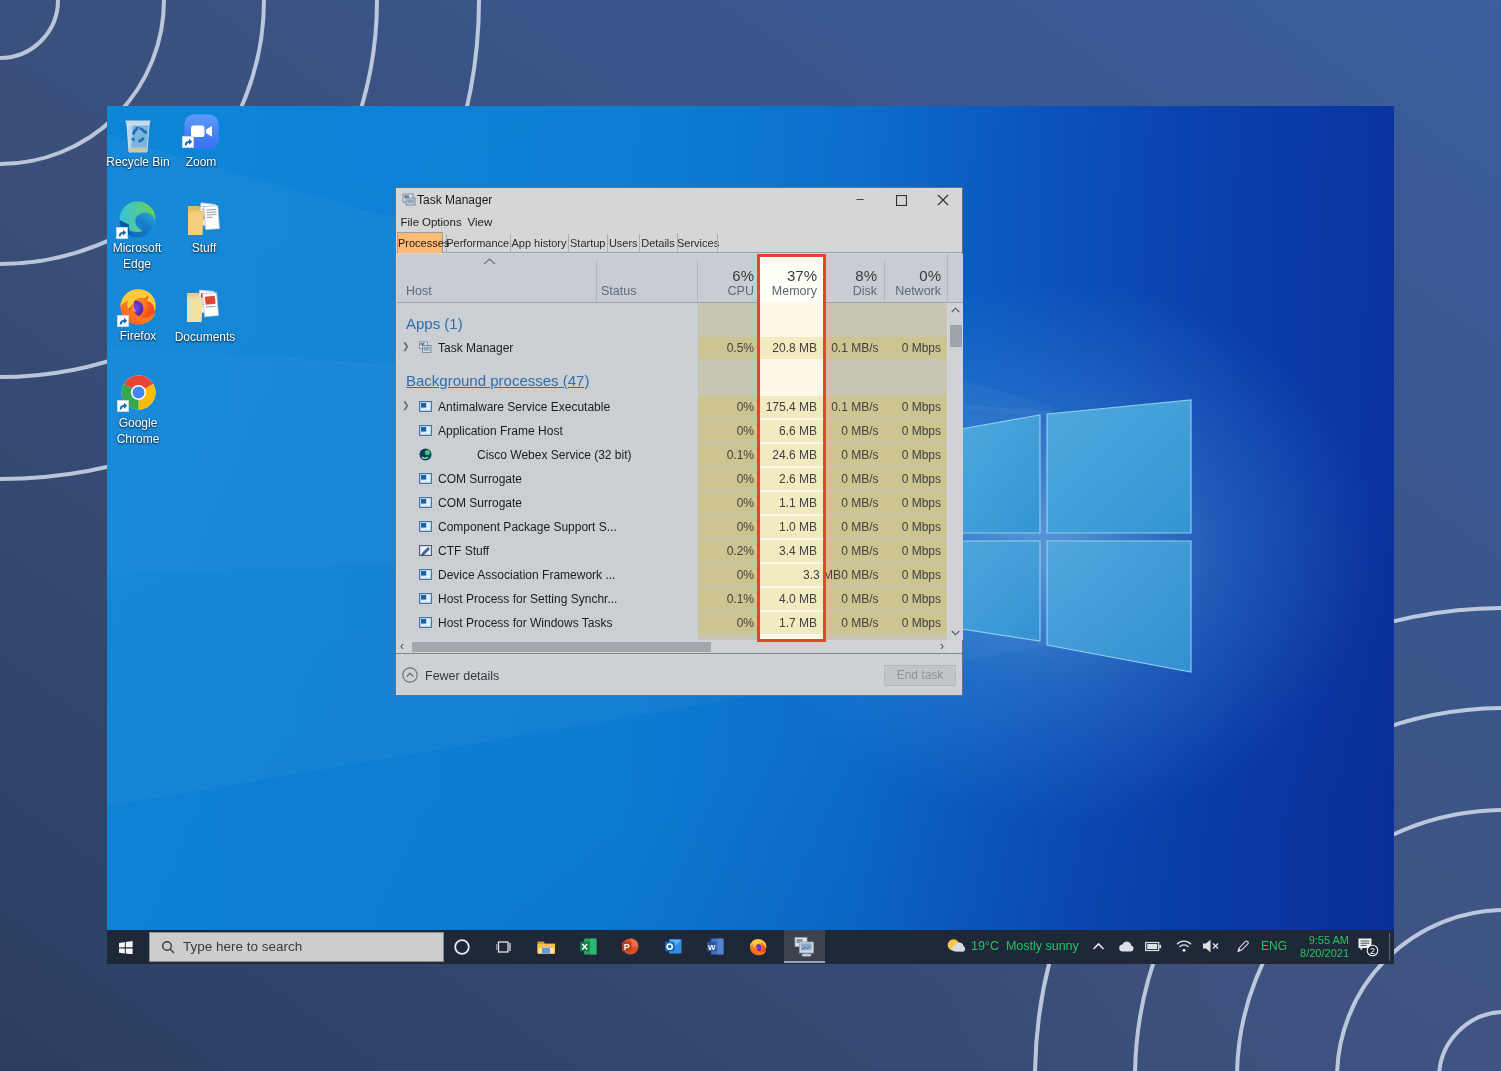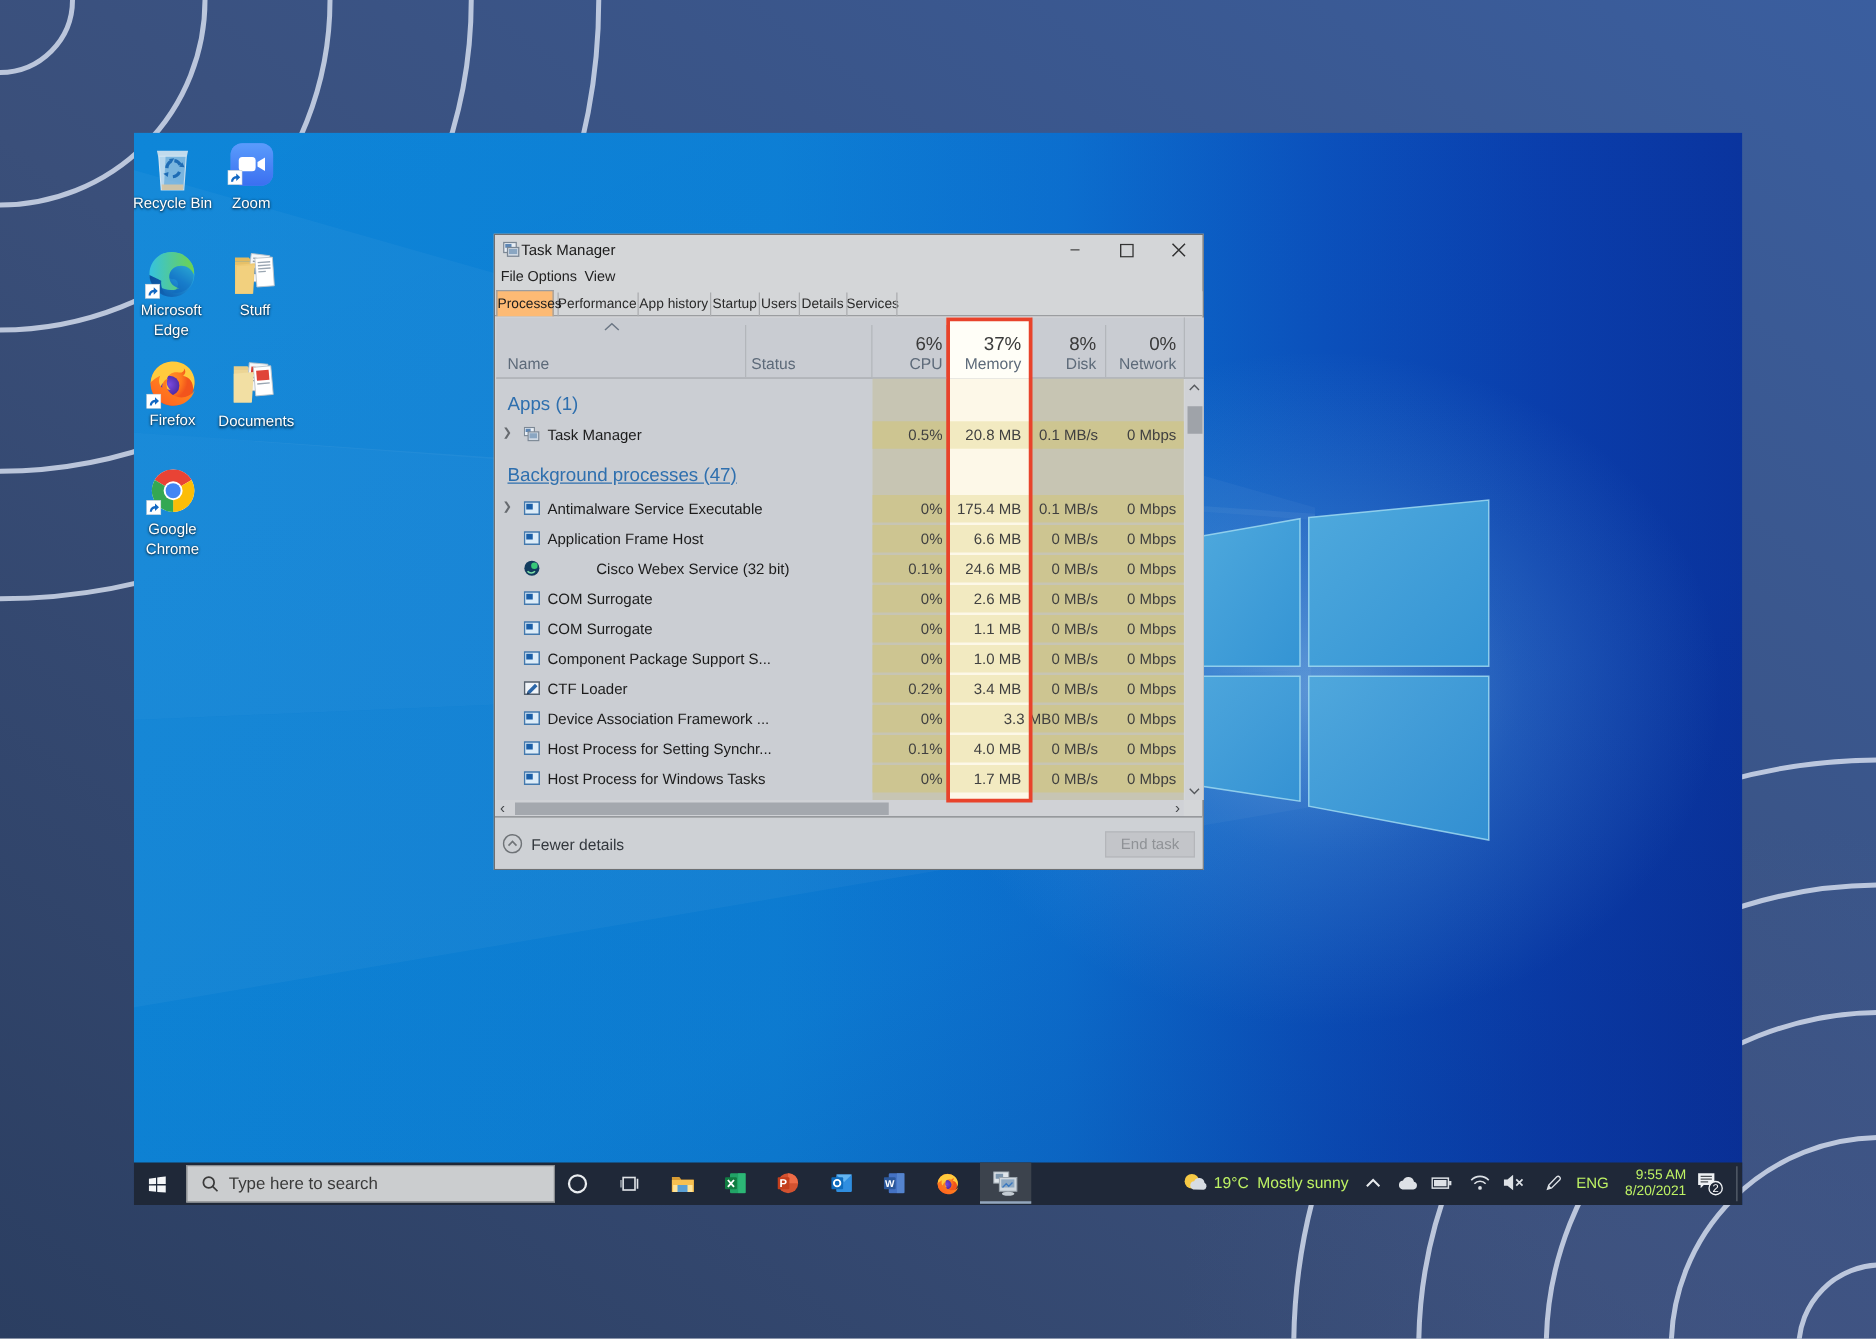--- a/index.html
+++ b/index.html
@@ -14,21 +14,21 @@
   .tm .r { position:absolute; }
   .num { color:#3a3a3a; text-align:right; }
   .cellk { position:absolute; background:#cdc591; }
   .cellm { position:absolute; background:#f2eac1; }
   .pname { position:absolute; color:#1c1c1c; font-size:12px; line-height:22px; white-space:nowrap; }
   .pval { position:absolute; color:#404040; font-size:12px; line-height:22px; text-align:right; }
   .grp { position:absolute; color:#2e6fae; font-size:15px; white-space:nowrap; }
   .exp { position:absolute; color:#666a6f; font-size:9px; }
   .hdrlbl { color:#5d6a79; font-size:12.5px; }
   .taskbar { position:absolute; left:0; top:824px; width:1287px; height:34px; background:#1f2838; }
-  .tray { color:#bef264; font-size:12.5px; }
+  .tray { color:#22c55e; font-size:12.5px; }
 </style>
 </head>
 <body>
 <div class="page">
 
   <svg class="abs" style="left:0;top:0" width="1501" height="1071" viewBox="0 0 1501 1071">
     <defs>
       <linearGradient id="bgh" x1="0" y1="1" x2="1" y2="0">
         <stop offset="0" stop-color="#2b3e61"></stop>
         <stop offset="0.45" stop-color="#3a4f7a"></stop>
@@ -285,21 +285,21 @@
       <div class="r" style="left:172px;top:46px;width:1px;height:19px;background:#aaacae;"></div>
       <div class="r" style="left:211px;top:46px;width:1px;height:19px;background:#aaacae;"></div>
       <div class="r" style="left:243px;top:46px;width:1px;height:19px;background:#aaacae;"></div>
       <div class="r" style="left:280.5px;top:46px;width:1px;height:19px;background:#aaacae;"></div>
       <div class="r" style="left:320.5px;top:46px;width:1px;height:19px;background:#aaacae;"></div>
 
       <div class="r" style="left:1px;top:66px;width:566px;height:49px;background:#c9ccd2;border-bottom:1px solid #9fa2a6;"></div>
       <svg class="r" style="left:87px;top:70px" width="13" height="7" viewBox="0 0 13 7">
           <path d="M1,6 L6.5,1 L12,6" fill="none" stroke="#6b7684" stroke-width="1.2"></path>
         </svg>
-      <div class="r hdrlbl" style="left:10px;top:96px;">Name</div>
+      <div class="r hdrlbl" style="left:10px;top:96px;">Host</div>
       <div class="r hdrlbl" style="left:205px;top:96px;">Status</div>
       <div class="r num" style="left:298px;top:79px;width:60px;font-size:15px;">6%</div>
       <div class="r hdrlbl" style="left:298px;top:96px;width:60px;text-align:right;">CPU</div>
       <div class="r" style="left:361px;top:66px;width:68px;height:49px;background:#fffef7;"></div>
       <div class="r num" style="left:361px;top:79px;width:60px;font-size:15px;">37%</div>
       <div class="r hdrlbl" style="left:361px;top:96px;width:60px;text-align:right;">Memory</div>
       <div class="r num" style="left:421px;top:79px;width:60px;font-size:15px;">8%</div>
       <div class="r hdrlbl" style="left:421px;top:96px;width:60px;text-align:right;">Disk</div>
       <div class="r num" style="left:485px;top:79px;width:60px;font-size:15px;">0%</div>
       <div class="r hdrlbl" style="left:485px;top:96px;width:60px;text-align:right;">Network</div>
@@ -413,21 +413,21 @@
       <div class="pval" style="left:485px;top:328px;width:60px;">0 Mbps</div>
       <div class="cellk" style="left:301.5px;top:352px;width:60px;height:22px;"></div>
       <div class="cellm" style="left:361.5px;top:352px;width:67px;height:22px;"></div>
       <div class="cellk" style="left:428.5px;top:352px;width:59.5px;height:22px;"></div>
       <div class="cellk" style="left:488px;top:352px;width:63px;height:22px;"></div>
       <svg class="r" style="left:23px;top:356px" width="13" height="13" viewBox="0 0 13 13">
           <rect x="0.6" y="1.6" width="11.8" height="9.8" fill="#f0f4f8" stroke="#56606c" stroke-width="1.2"></rect>
           <path d="M3,9 L9,3 L11,5 L5,11 Z" fill="#2b66a8"></path>
           <path d="M3,9 L2.4,11.6 L5,11" fill="#1a3c66"></path>
         </svg>
-      <div class="pname" style="left:42px;top:352px;">CTF Loader</div>
+      <div class="pname" style="left:42px;top:352px;">CTF Stuff</div>
       <div class="pval" style="left:298px;top:352px;width:60px;">0.2%</div>
       <div class="pval" style="left:361px;top:352px;width:60px;">3.4 MB</div>
       <div class="pval" style="left:422.5px;top:352px;width:60px;">0 MB/s</div>
       <div class="pval" style="left:485px;top:352px;width:60px;">0 Mbps</div>
       <div class="cellk" style="left:301.5px;top:376px;width:60px;height:22px;"></div>
       <div class="cellm" style="left:361.5px;top:376px;width:67px;height:22px;"></div>
       <div class="cellk" style="left:428.5px;top:376px;width:59.5px;height:22px;"></div>
       <div class="cellk" style="left:488px;top:376px;width:63px;height:22px;"></div>
       <svg class="r" style="left:23px;top:380px" width="13" height="13" viewBox="0 0 13 13">
           <rect x="0.6" y="1.6" width="11.8" height="9.8" fill="#dcecf8" stroke="#4479ad" stroke-width="1.2"></rect>

